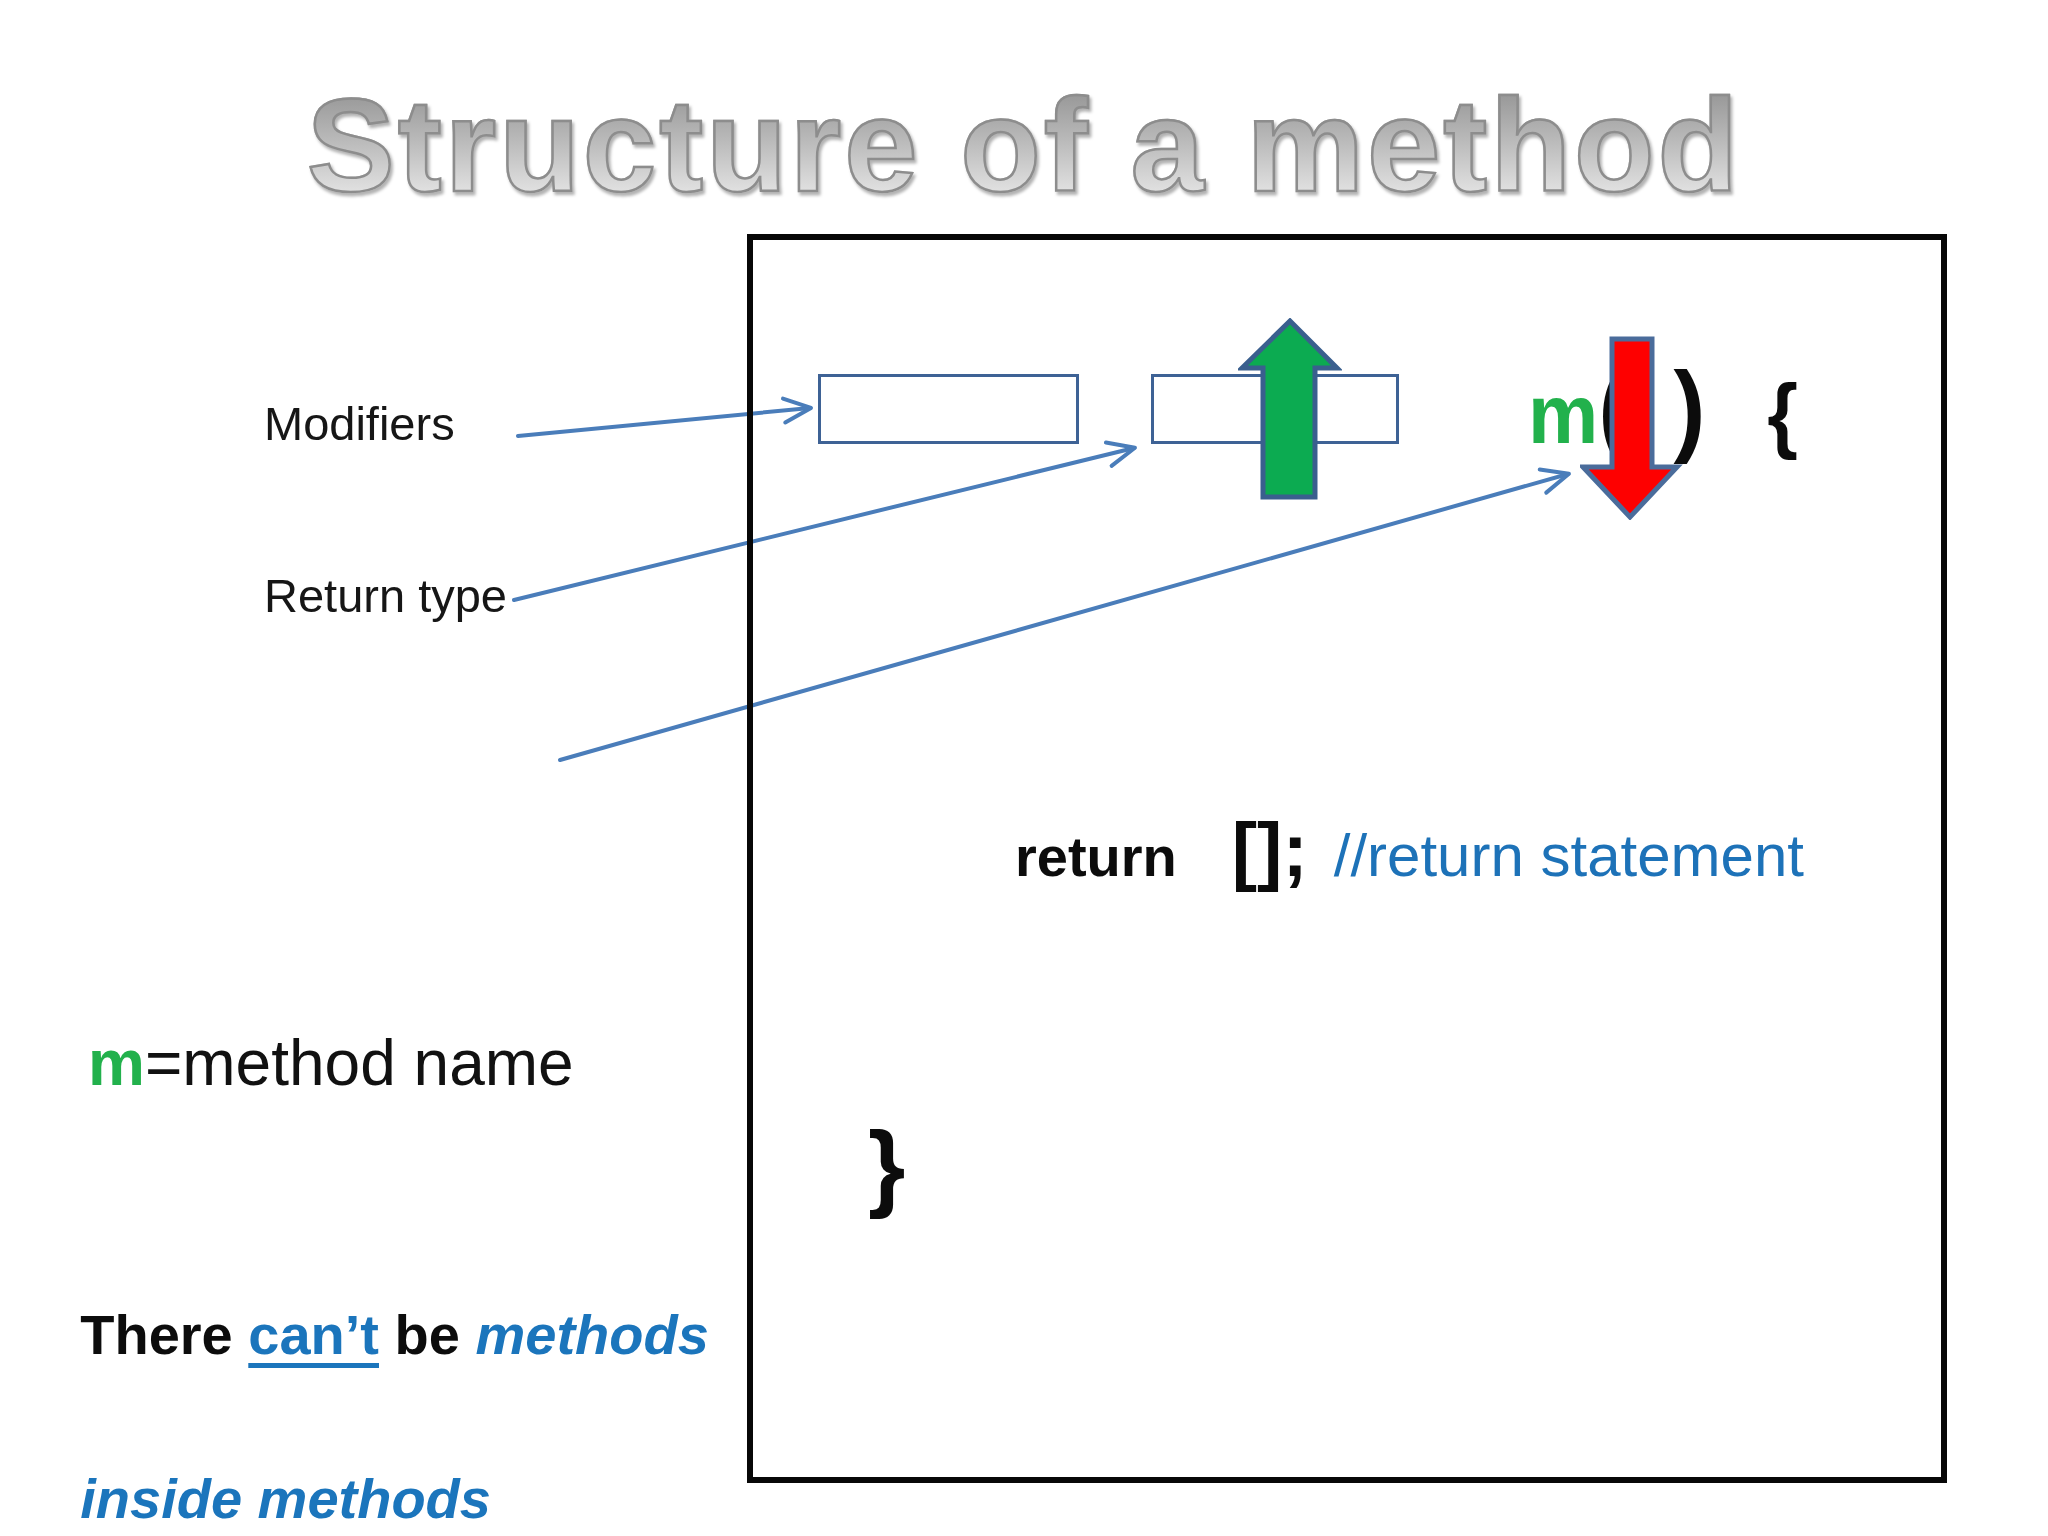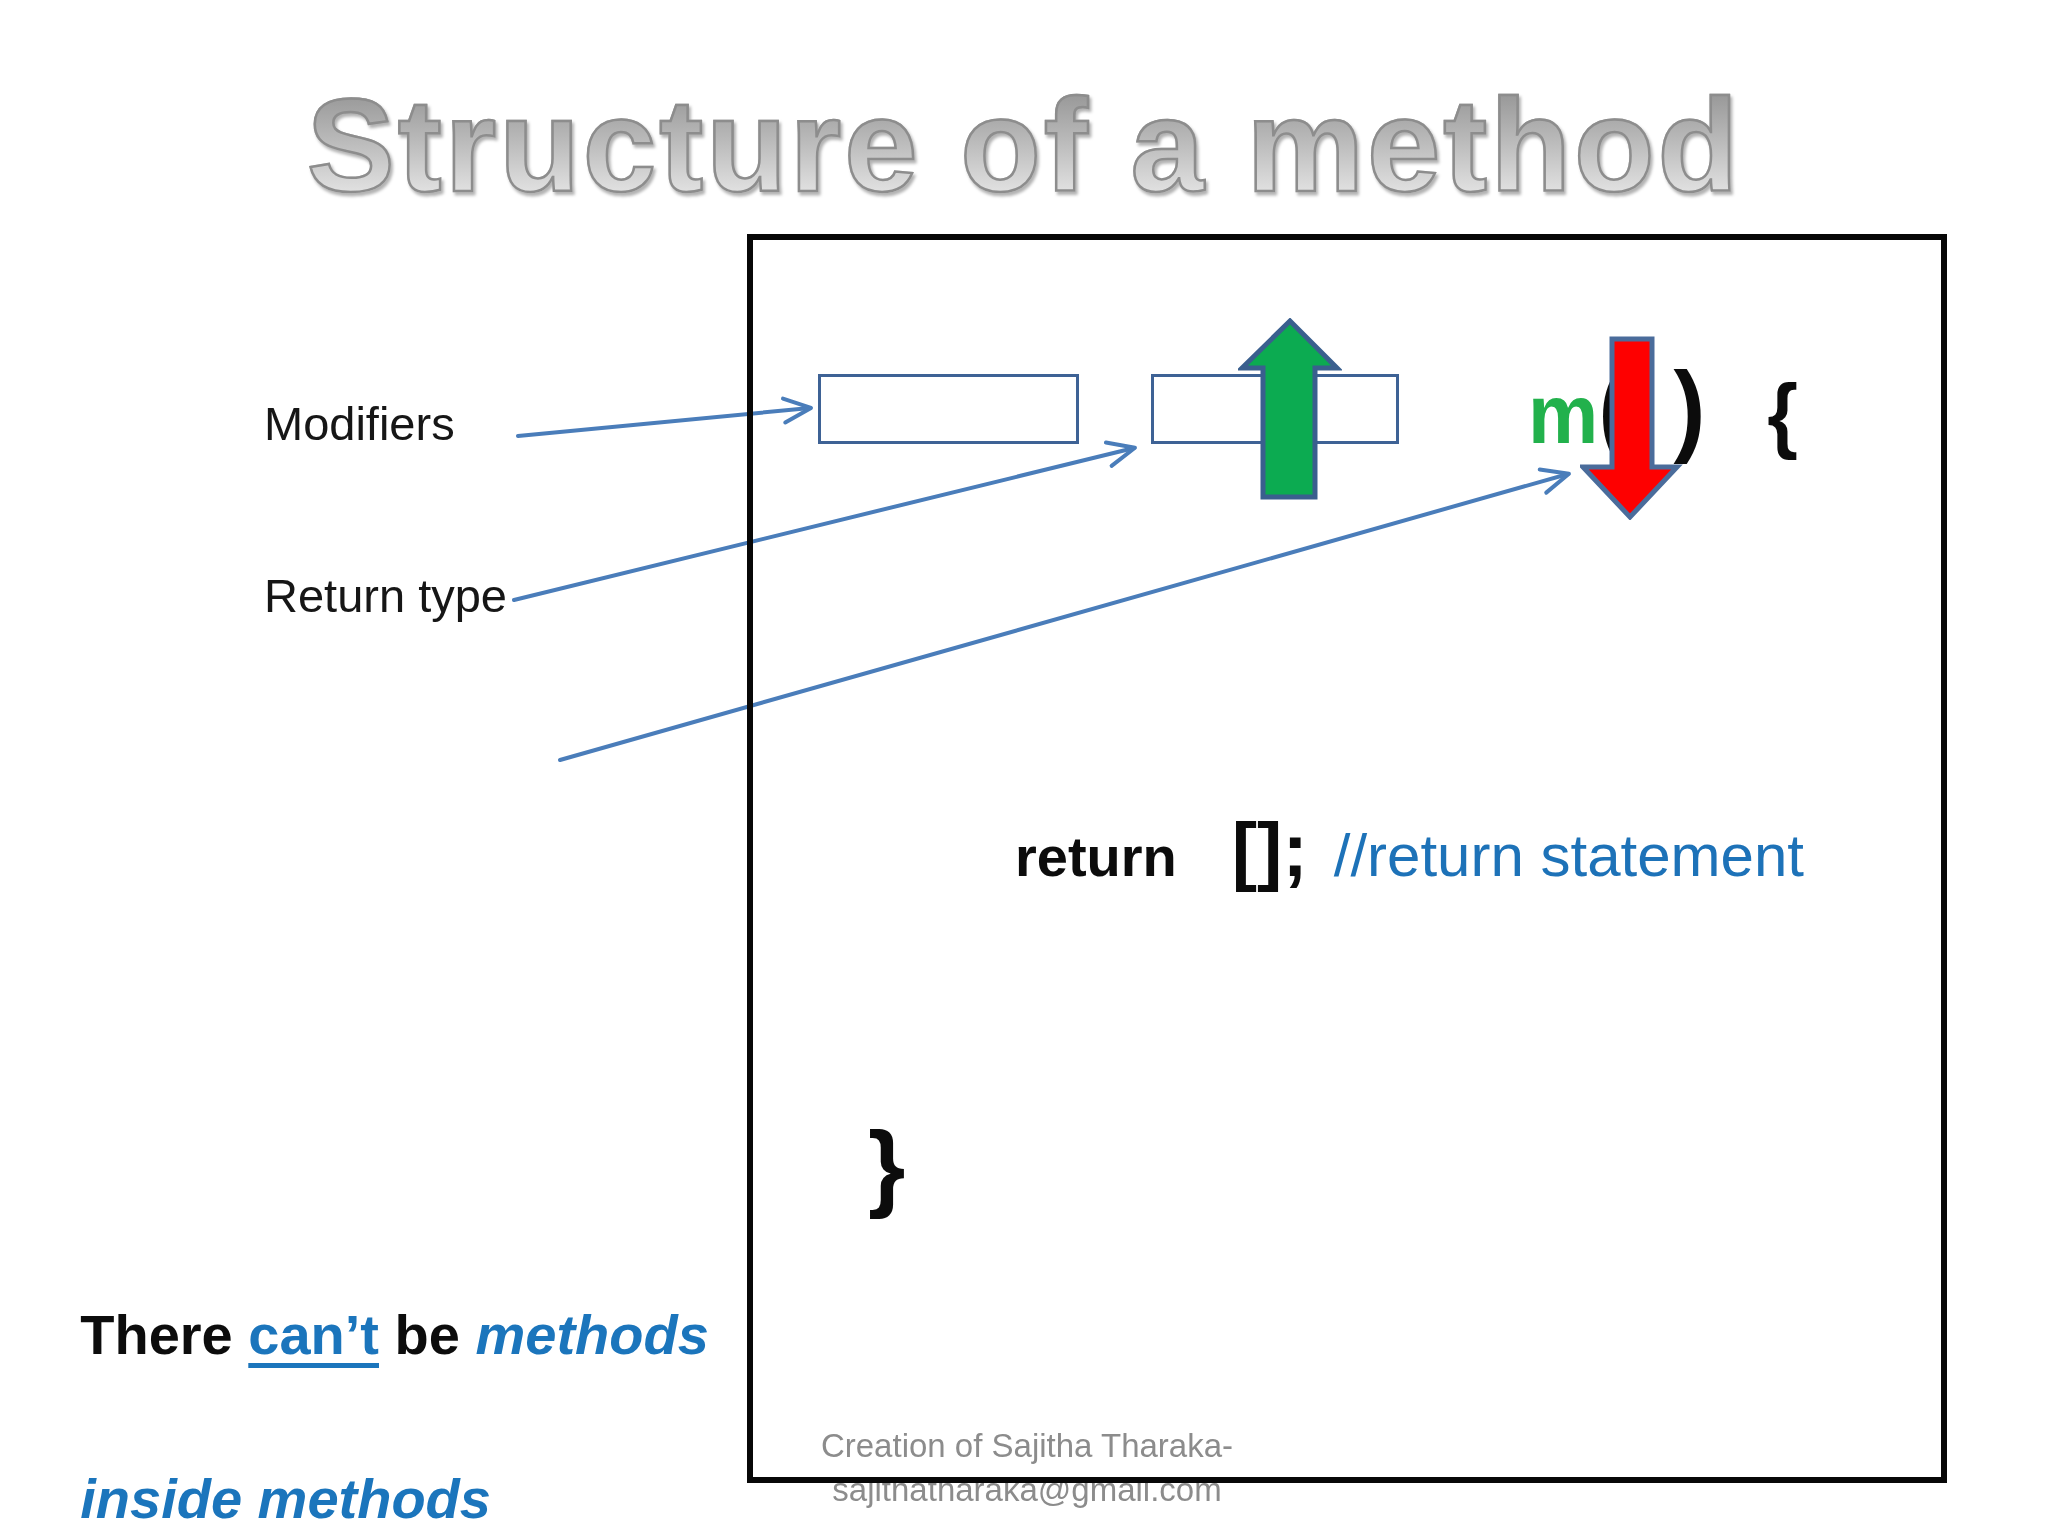--- a/index.html
+++ b/index.html
@@ -119,24 +119,23 @@
 
   <div class="return-line">
     <span class="kw">return</span><span class="br">[];</span><span class="cm">//return statement</span>
   </div>
 
   <div class="close-brace">}</div>
 
   <div class="ptr-label modifiers">Modifiers</div>
   <div class="ptr-label returntype">Return type</div>
 
+  <div class="legend">
+    <span class="sym">m</span><span>=method name</span>
+  </div>
 
   <div class="note">
     <span>There </span><span class="cant">can’t</span><span> be </span><span class="ital">methods</span><br>
     <span class="ital">inside methods</span>
   </div>
 
-  <div class="footer">
-    <div>Creation of Sajitha Tharaka-</div>
-    <div>sajithatharaka@gmail.com</div>
-  </div>
 
 </div>
 
 </body></html>

